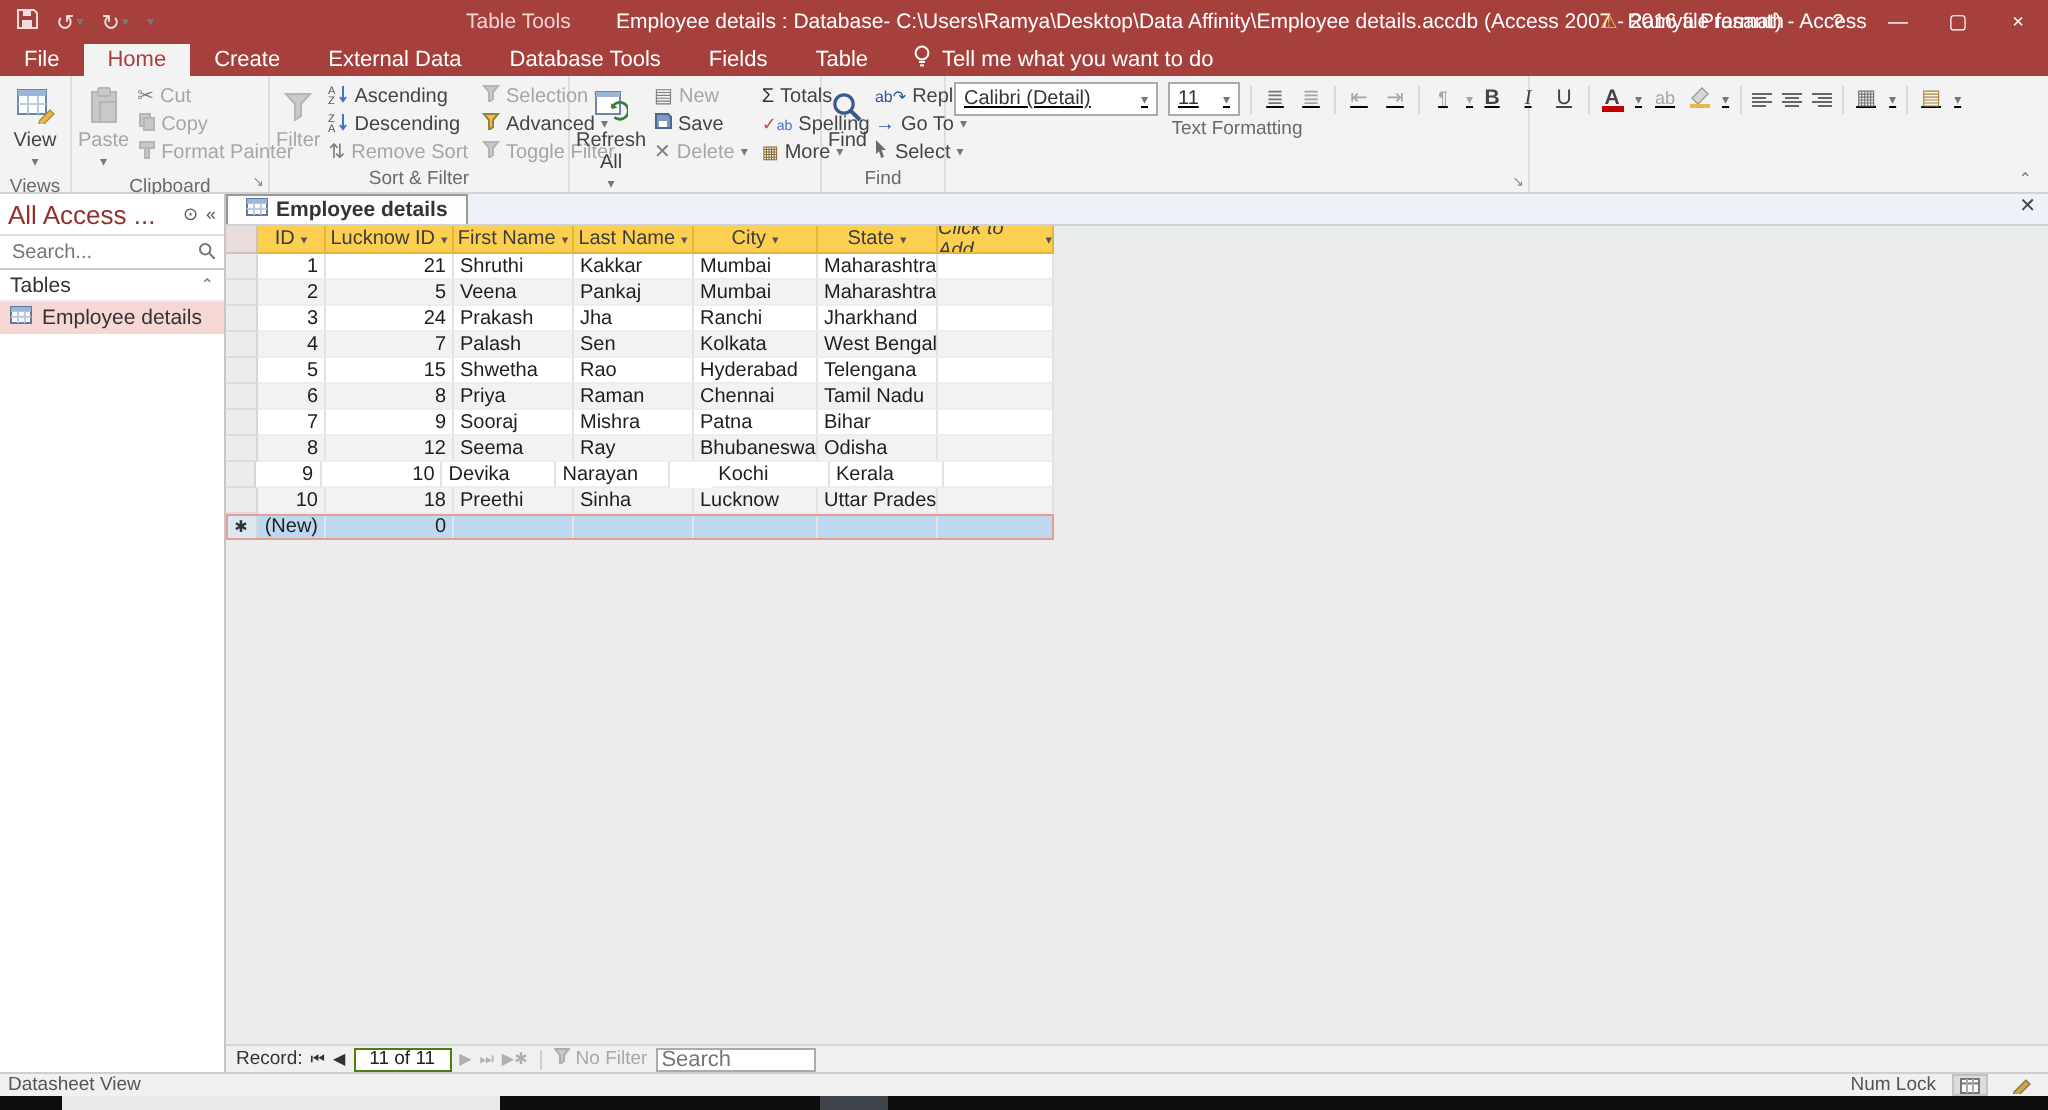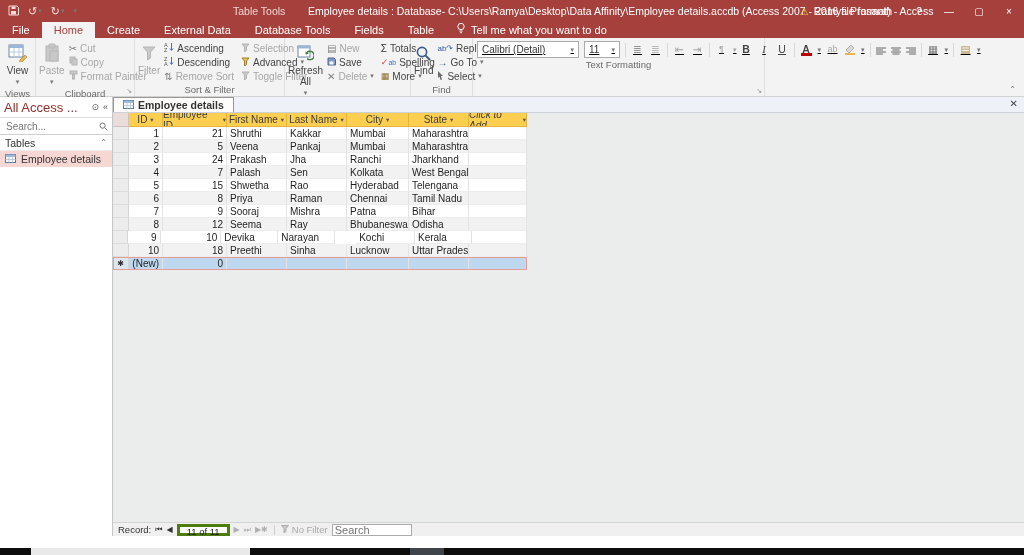--- a/index.html
+++ b/index.html
@@ -77,21 +77,21 @@
   .alt .cell{background:#f2f2f2;}
   .num{justify-content:flex-end;}
   .newrow{outline:1px solid #e59d95;outline-offset:-1px;}
   .newrow .cell{background:#bed9ef;}
   .newrow .sel{background:#dbe6ef;}
 
   
   .recnav{position:absolute;left:0;right:0;bottom:0;height:14px;background:#f0f0f0;border-top:1px solid #d4d4d4;display:flex;align-items:center;font-size:9.5px;color:#333;gap:4px;padding-left:5px;}
   .rn-btn{font-size:8px;color:#333;}
   .rn-dis{color:#b0b0b0;}
-  .countbox{background:#fff;border:3px solid #4d7c0f;height:12px;line-height:10px;padding:0 7px;font-size:9.5px;color:#222;}
+  .countbox{background:#fff;border:1px solid #4d7c0f;height:12px;line-height:10px;padding:0 7px;font-size:9.5px;color:#222;}
   .rn-sep{width:1px;height:10px;background:#cfcfcf;margin:0 2px;}
   .nofilter{display:flex;align-items:center;gap:3px;color:#a8a8a8;}
   .searchbox{background:#fff;border:1px solid #ababab;height:12px;width:80px;display:flex;align-items:center;}
   .searchbox input{border:0;outline:0;width:100%;font-size:11px;color:#444;padding:16px 2px;font-family:inherit;background:transparent;}
 
   
   .statusbar{position:absolute;left:0;right:0;bottom:7px;height:12px;background:#f0f0f0;border-top:1px solid #cfcfcf;display:flex;align-items:center;justify-content:space-between;font-size:9.5px;color:#555;padding:0 4px;}
   .sb-right{display:flex;align-items:center;gap:8px;}
   .sb-view{width:18px;height:11px;display:flex;align-items:center;justify-content:center;font-size:8px;color:#555;}
   .sb-view.on{background:#dcdcdc;border:1px solid #c2c2c2;}
@@ -469,21 +469,21 @@
 
     <div class="sheet">
       <div class="grid" style="width: 414px;">
         <div class="hrow">
           <div class="hsel"></div>
         <div class="hcell" style="width: 34px;">
               <span class="hlbl">ID</span>
               <span class="hdd">▾</span>
             </div>
             <div class="hcell" style="width: 64px;">
-              <span class="hlbl">Employee ID</span>
+              <span class="hlbl">Lucknow ID</span>
               <span class="hdd">▾</span>
             </div>
             <div class="hcell" style="width: 60px;">
               <span class="hlbl">First Name</span>
               <span class="hdd">▾</span>
             </div>
             <div class="hcell" style="width: 60px;">
               <span class="hlbl">Last Name</span>
               <span class="hdd">▾</span>
             </div>
@@ -629,19 +629,38 @@
               <path d="M0.5 0.5h7L5 3.5v3L3 8V3.5z" fill="#c9c9c9" stroke="#adadad"></path>
             </svg></span>
         <span>No Filter</span>
       </span>
       <span class="searchbox">
         <input placeholder="Search" style="">
       </span>
     </div>
   </div>
 
+  <div class="statusbar">
+    <span>Datasheet View</span>
+    <span class="sb-right">
+      <span>Num Lock</span>
+      <span class="sb-view on">
+          <svg width="10" height="8" viewBox="0 0 10 8">
+            <rect x="0.5" y="0.5" width="9" height="7" fill="#fff" stroke="#777"></rect>
+            <line x1="0.5" y1="2.7" x2="9.5" y2="2.7" stroke="#777"></line>
+            <line x1="3.5" y1="0.5" x2="3.5" y2="7.5" stroke="#aaa"></line>
+            <line x1="6.5" y1="0.5" x2="6.5" y2="7.5" stroke="#aaa"></line>
+          </svg>
+        </span>
+      <span class="sb-view">
+          <svg width="10" height="8" viewBox="0 0 10 8">
+            <path d="M1 7L7 1l2 2-6 6-2.5.5z" fill="#c9a44a" stroke="#8a6d2f" stroke-width="0.6"></path>
+          </svg>
+        </span>
+    </span>
+  </div>
 
   <div class="taskbar">
     <span class="tseg-w"></span>
     <span class="tseg-g"></span>
   </div>
 
 </div>
 
 </body></html>

